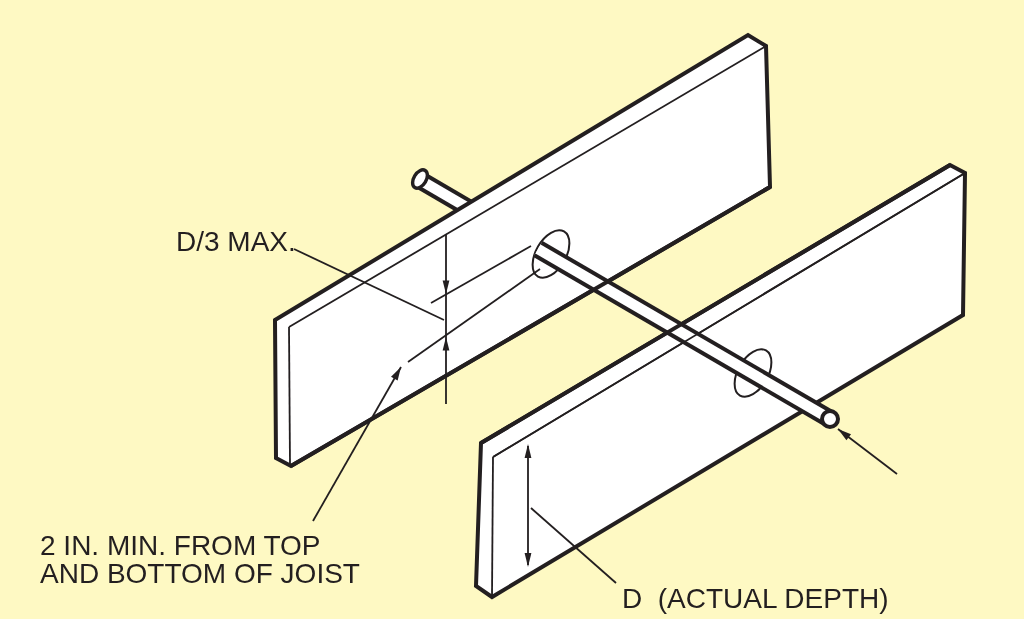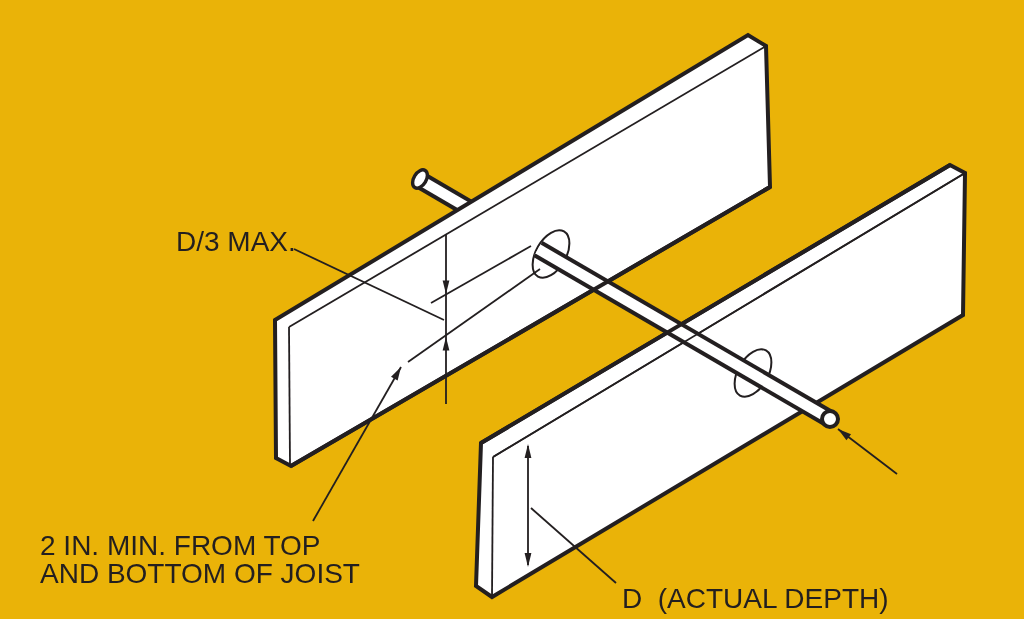--- a/index.html
+++ b/index.html
@@ -1,21 +1,21 @@
 <!DOCTYPE html>
 <html><head>
 <meta charset="utf-8">
 <style>
   html, body { margin: 0; padding: 0; }
   body { background: #ffffff; }
   .stage {
     position: relative;
     width: 1024px;
     height: 619px;
-    background: #eab308;
+    background: #fef9c3;
     overflow: hidden;
     font-family: "Liberation Sans", sans-serif;
   }
   svg { display: block; }
   .thick { stroke: #231f20; stroke-width: 4; fill: none; stroke-linecap: butt; }
   .thin  { stroke: #231f20; stroke-width: 1.8; fill: none; stroke-linecap: butt; }
   .face  { fill: #ffffff; stroke: #231f20; stroke-width: 4; stroke-linejoin: miter; }
   .whitefill { fill: #ffffff; stroke: none; }
   .arrow { fill: #231f20; stroke: none; }
   .lbl {

